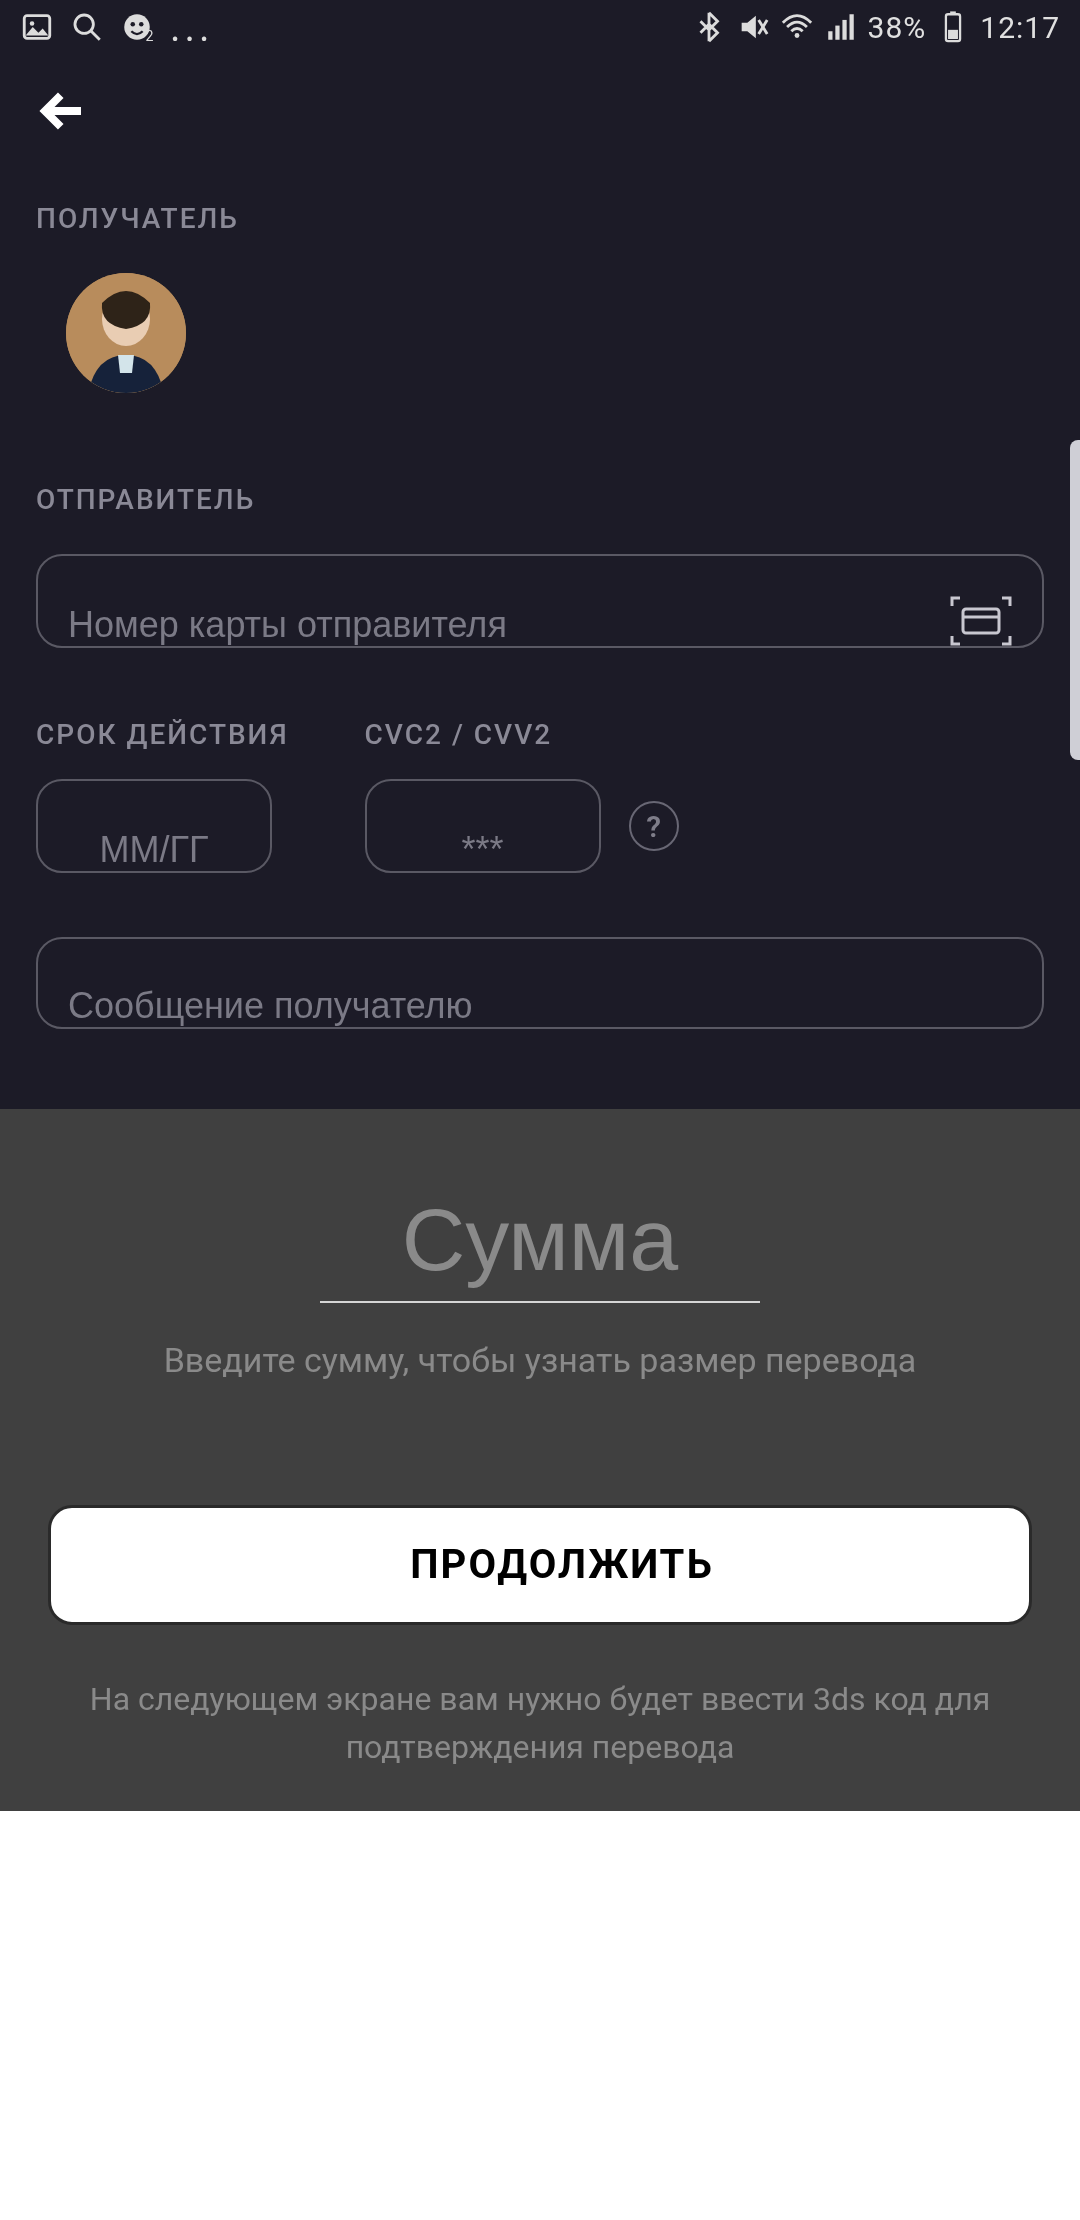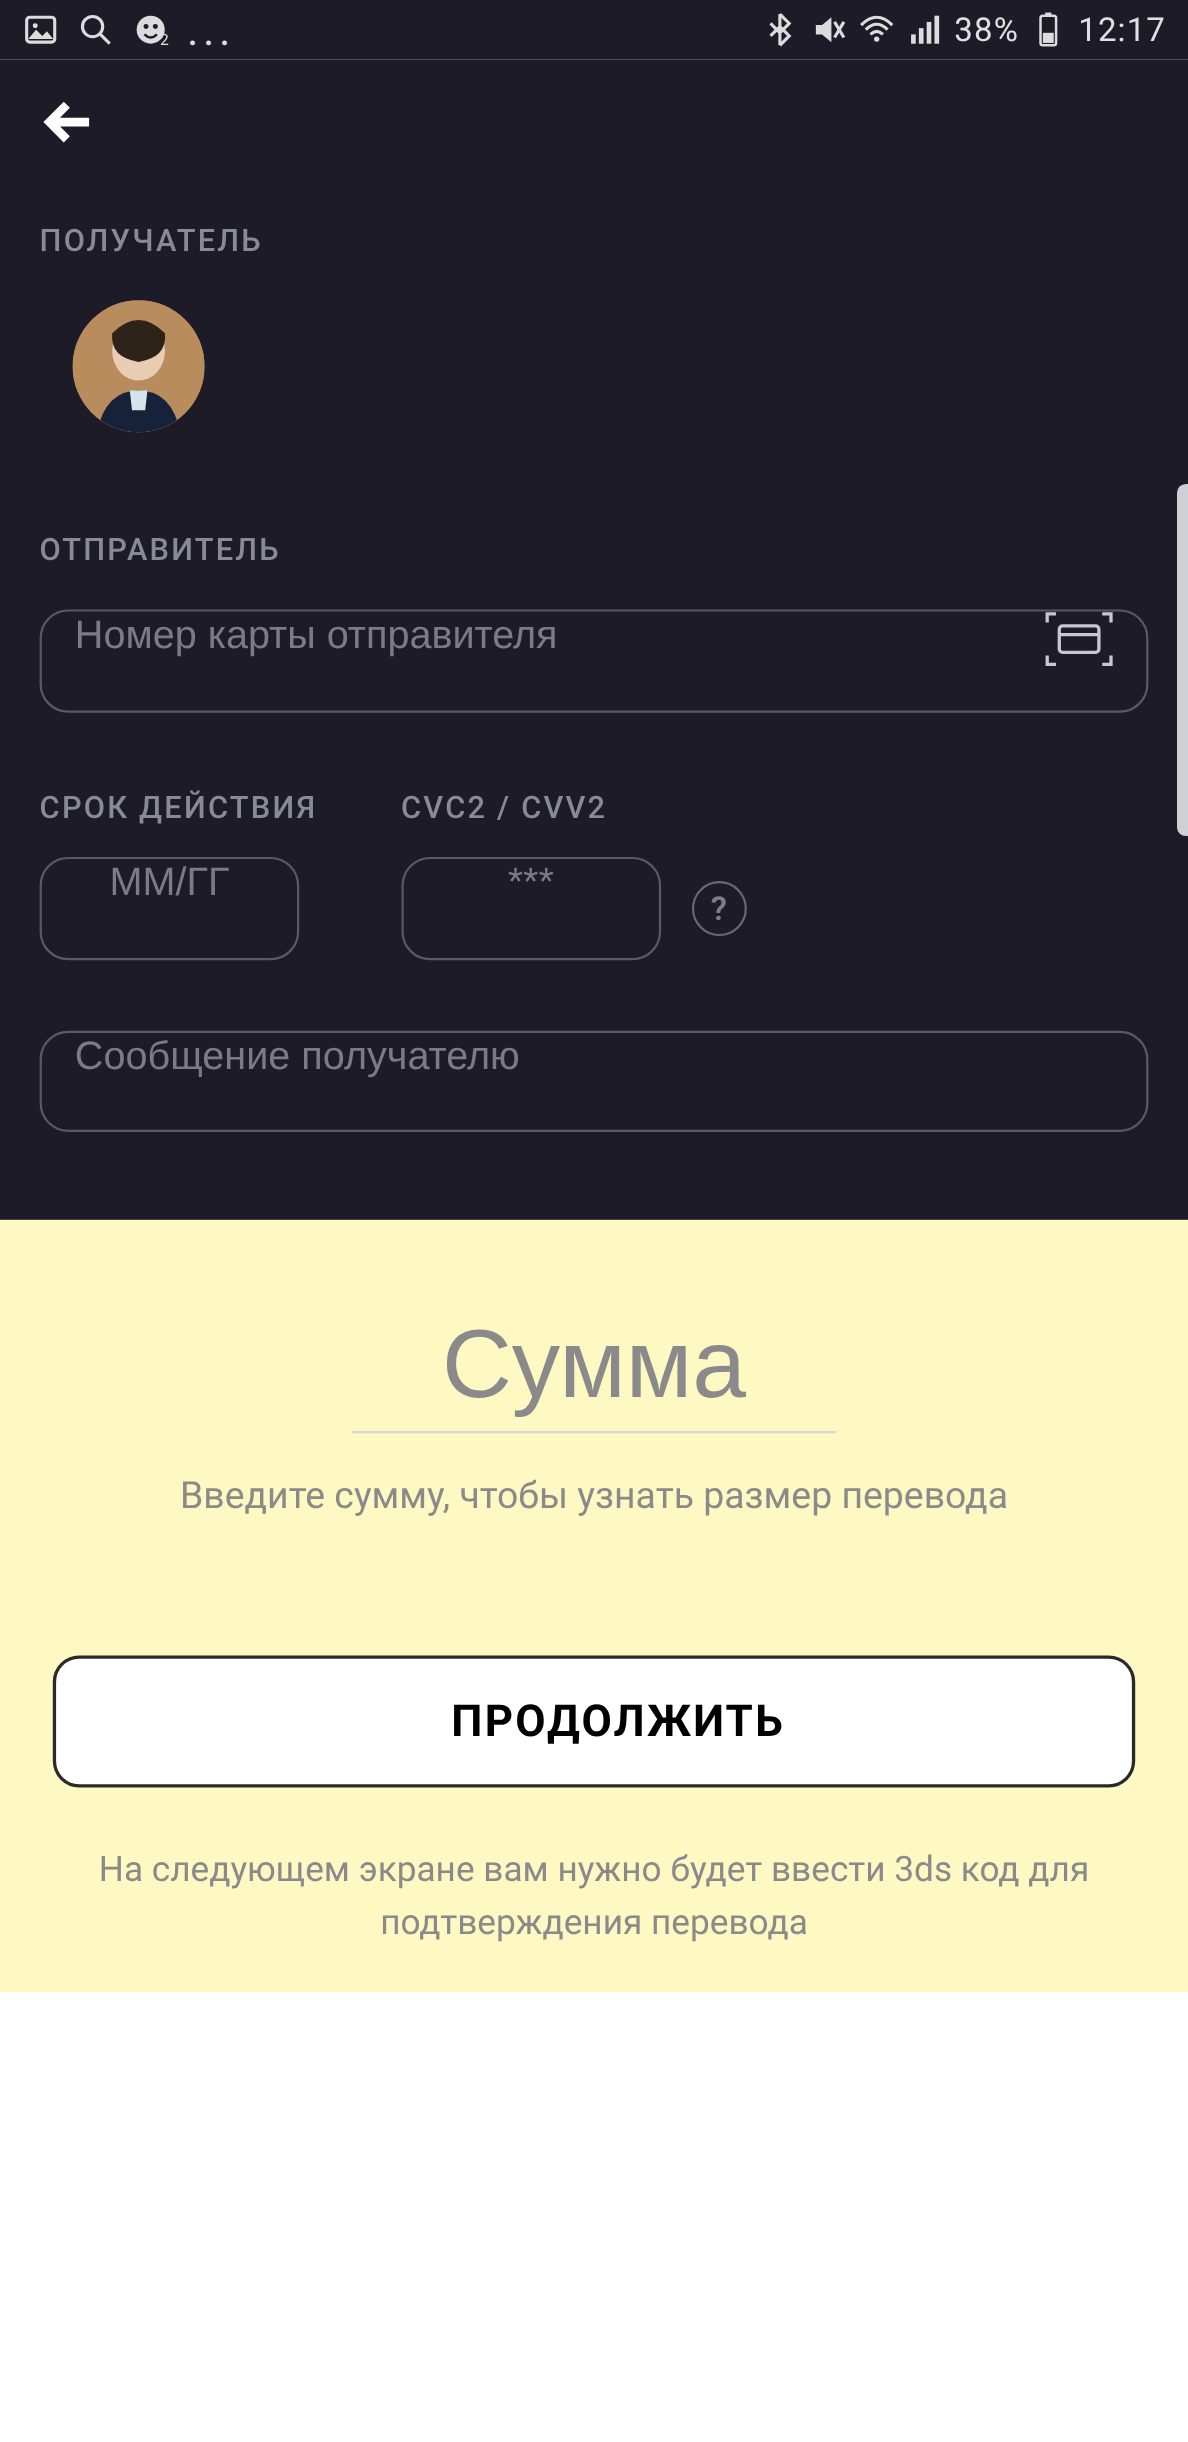--- a/index.html
+++ b/index.html
@@ -20,39 +20,39 @@
   .page-title { font-size: 52px; font-weight: 600; }
 
   .section-label { color: #8a8996; font-size: 28px; letter-spacing: 2px; font-weight: 500; margin-bottom: 38px; }
 
   .recipient-row { display: flex; align-items: center; gap: 44px; padding-left: 30px; margin-bottom: 90px; }
   .avatar { width: 120px; height: 120px; border-radius: 50%; overflow: hidden; background: #b08a5a; }
   .avatar svg { width: 100%; height: 100%; display: block; }
   .recipient-name { font-size: 40px; font-weight: 500; margin-bottom: 10px; }
   .recipient-card { font-size: 40px; color: #c9c8d2; }
 
-  .field { border: 2px solid #5a5964; border-radius: 26px; height: 94px; display: flex; align-items: flex-start; padding: 0 30px; color: #6e6d79; }
+  .field { border: 2px solid #5a5964; border-radius: 26px; height: 94px; display: flex; align-items: flex-end; padding: 0 30px; color: #6e6d79; }
   .field input { background: transparent; border: none; outline: none; font-size: 36px; color: #fff; width: 100%; }
   .field input::placeholder { color: #7b7a86; }
   .card-field { margin-bottom: 70px; }
   .card-field .scan-icon { margin-left: auto; }
   .card-field .scan-icon svg { width: 62px; height: 50px; display: block; }
 
   .two-col { display: flex; gap: 76px; margin-bottom: 64px; align-items: flex-start; }
   .col { }
   .col .section-label { margin-bottom: 28px; }
   .col .field { width: 236px; justify-content: center; }
   .col .field input { text-align: center; }
   .cvc-wrap { display: flex; align-items: center; gap: 28px; }
   .help-btn { width: 50px; height: 50px; border: 2.5px solid #686774; border-radius: 50%; display: flex; align-items: center; justify-content: center; color: #7e7d89; font-size: 30px; font-weight: 600; }
 
   .msg-field { height: 92px; }
 
   
-  .white-panel { background: #fef9c3; padding: 80px 48px 40px 48px; text-align: center; }
+  .white-panel { background: #404040; padding: 80px 48px 40px 48px; text-align: center; }
   .amount-input { border: none; border-bottom: 2px solid #d6d6d6; font-size: 88px; color: #8a8a8a; text-align: center; width: 440px; outline: none; background: transparent; padding-bottom: 10px; }
   .amount-input::placeholder { color: #8a8a8a; }
   .amount-center { display: flex; justify-content: center; margin-bottom: 34px; }
   .commission-hint { font-size: 34px; color: #8a8a8a; margin-bottom: 120px; line-height: 1.4; }
   .continue-btn { width: 100%; height: 120px; border: 3px solid #2a2a2a; background: #fff; border-radius: 24px; font-size: 40px; font-weight: 700; letter-spacing: 2px; display: flex; align-items: center; justify-content: center; margin-bottom: 50px; padding-left: 44px; }
   .threeds-hint { font-size: 32px; color: #8a8a8a; line-height: 1.5; padding: 0 6px; }
 
   
   .edge-scroll { position: absolute; right: 0; top: 440px; width: 10px; height: 320px; background: #cfcfd6; border-top-left-radius: 8px; border-bottom-left-radius: 8px; }
 </style>

